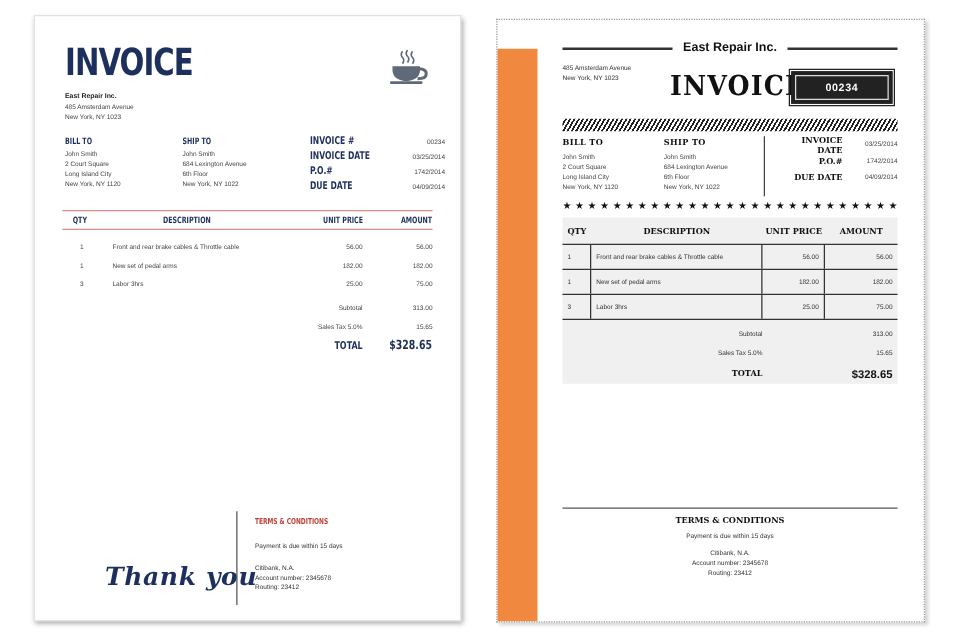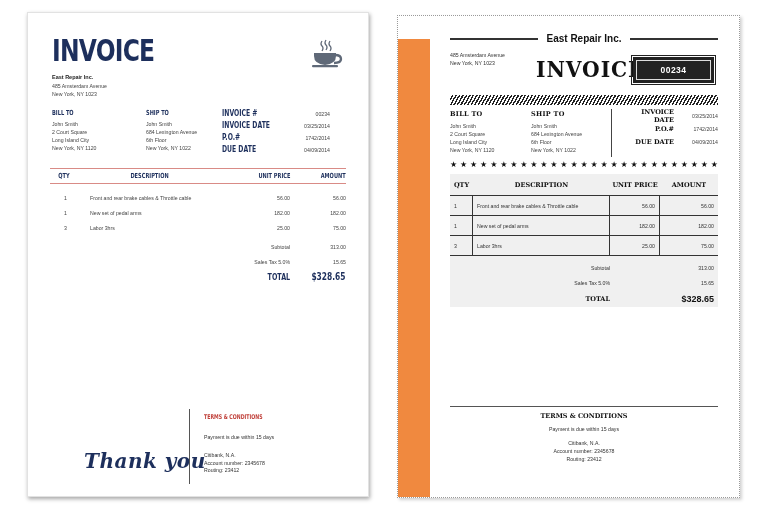--- a/index.html
+++ b/index.html
@@ -18,21 +18,21 @@
     font-size: 30px; letter-spacing: -1px; color: #1d2f5c;
     transform: scaleX(0.78); transform-origin: left top;
   }
   .a-cup { position: absolute; left: 283px; top: 26px; width: 32px; height: 30px; }
   .a-company { position: absolute; left: 24px; top: 61px; font-size: 5.5px; font-weight: bold; color: #222; }
   .a-addr { position: absolute; left: 24px; top: 70px; font-size: 5.2px; line-height: 7.6px; color: #444; }
 
   .a-hdr { font-family: "DejaVu Sans", sans-serif; font-weight: bold; color: #1d2f5c; font-size: 7px; transform: scaleX(0.72); transform-origin: left top; white-space: nowrap; }
   .a-block { position: absolute; top: 96px; }
   .a-block .lines { font-size: 5.2px; line-height: 8px; color: #444; margin-top: 3px; }
-  .a-meta { position: absolute; left: 194px; top: 95px; width: 108px; }
+  .a-meta { position: absolute; left: 220px; top: 95px; width: 108px; }
   .a-meta .row { display: flex; justify-content: space-between; align-items: baseline; height: 12px; }
   .a-meta .row .v { font-size: 5.2px; color: #444; }
   .a-meta .row .k { font-size: 8.5px; }
 
   .a-table { position: absolute; left: 22px; top: 155px; width: 296px; }
   .a-rule { height: 1px; background: #d98b86; }
   .a-th { display: flex; height: 14px; align-items: center; }
   .a-th div { font-family: "DejaVu Sans", sans-serif; font-weight: bold; color: #1d2f5c; font-size: 7px; }
   .a-th .sx { transform: scaleX(0.72); display: inline-block; }
   .c-qty { width: 30px; padding-left: 6px; }

